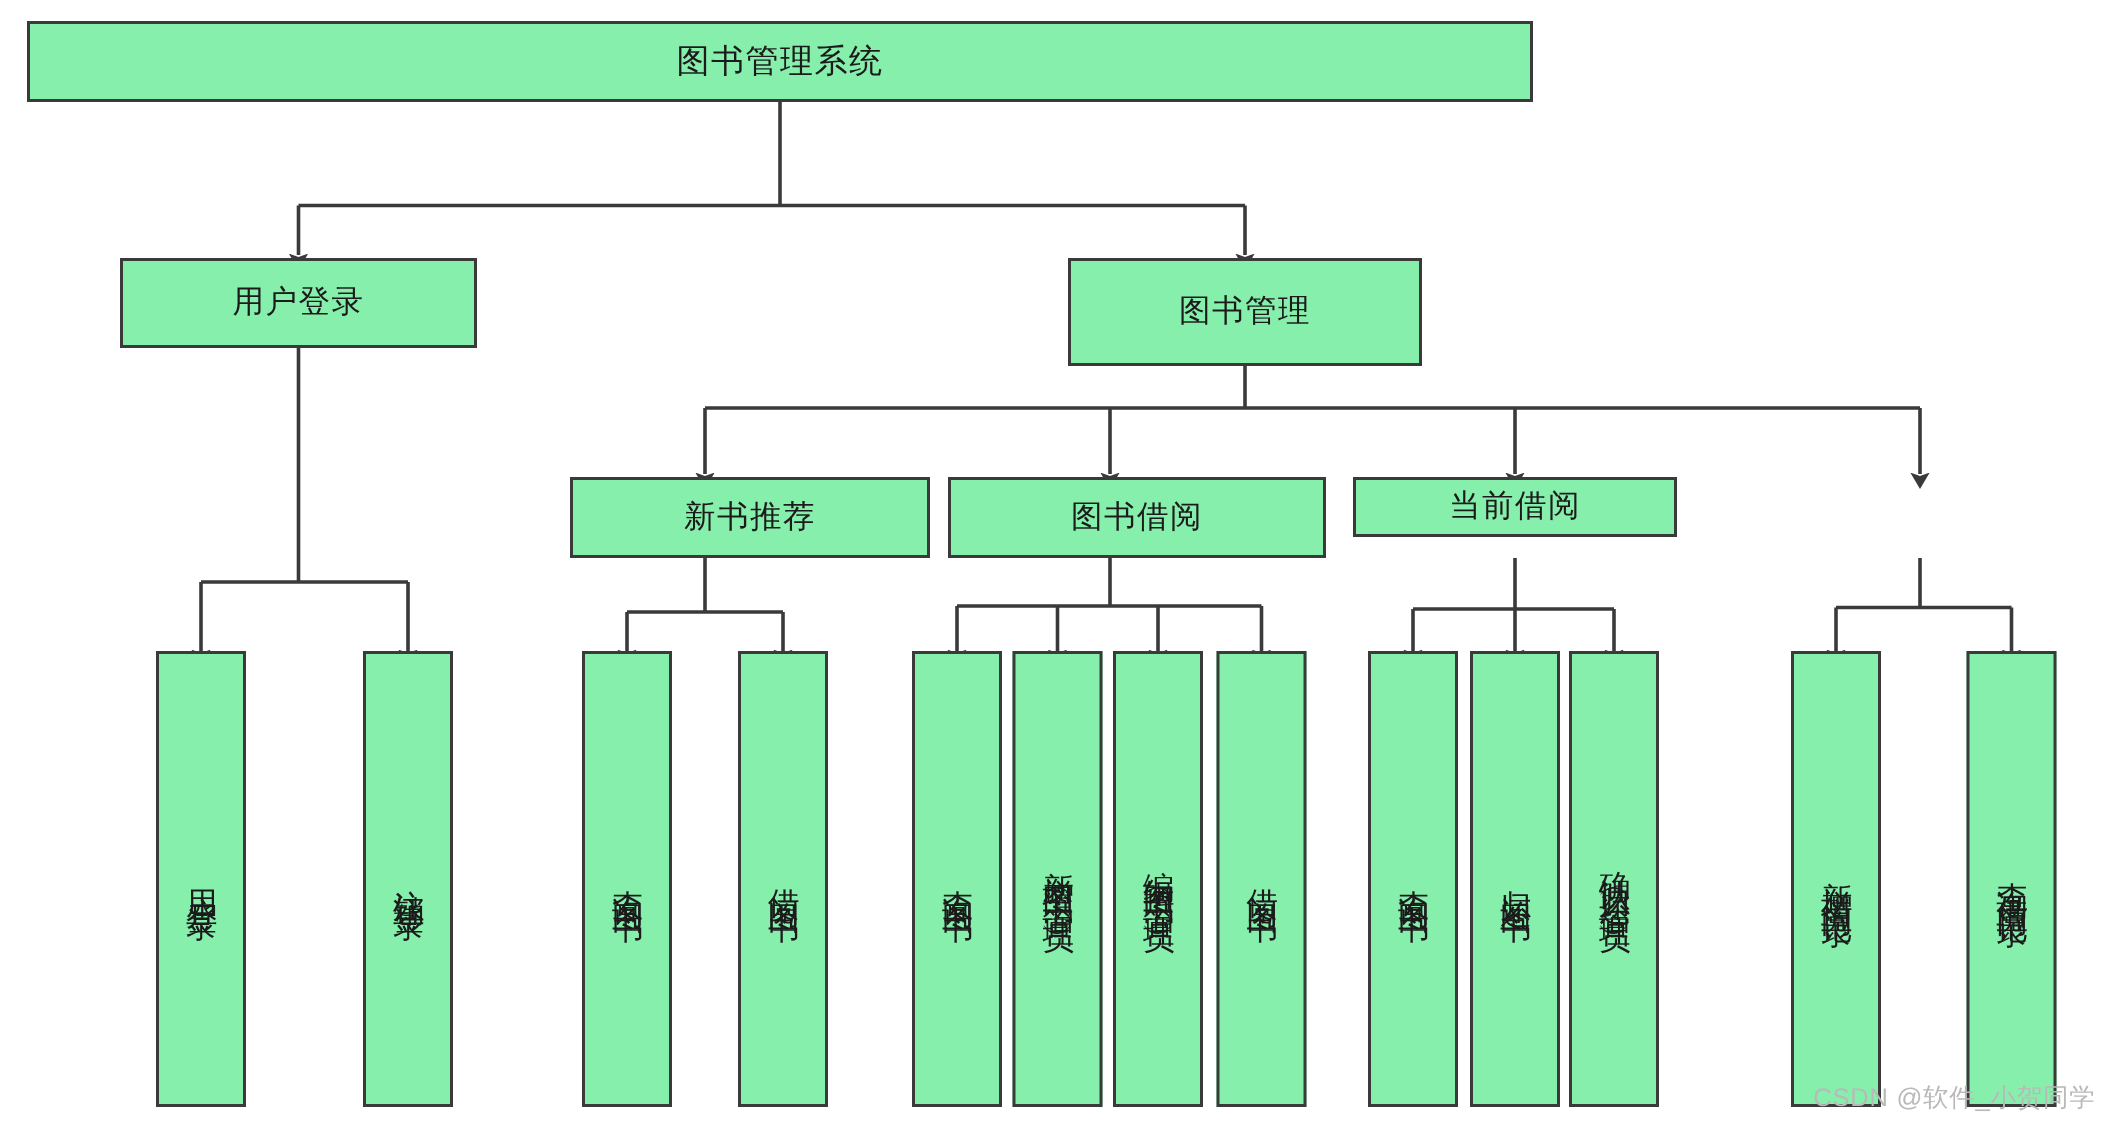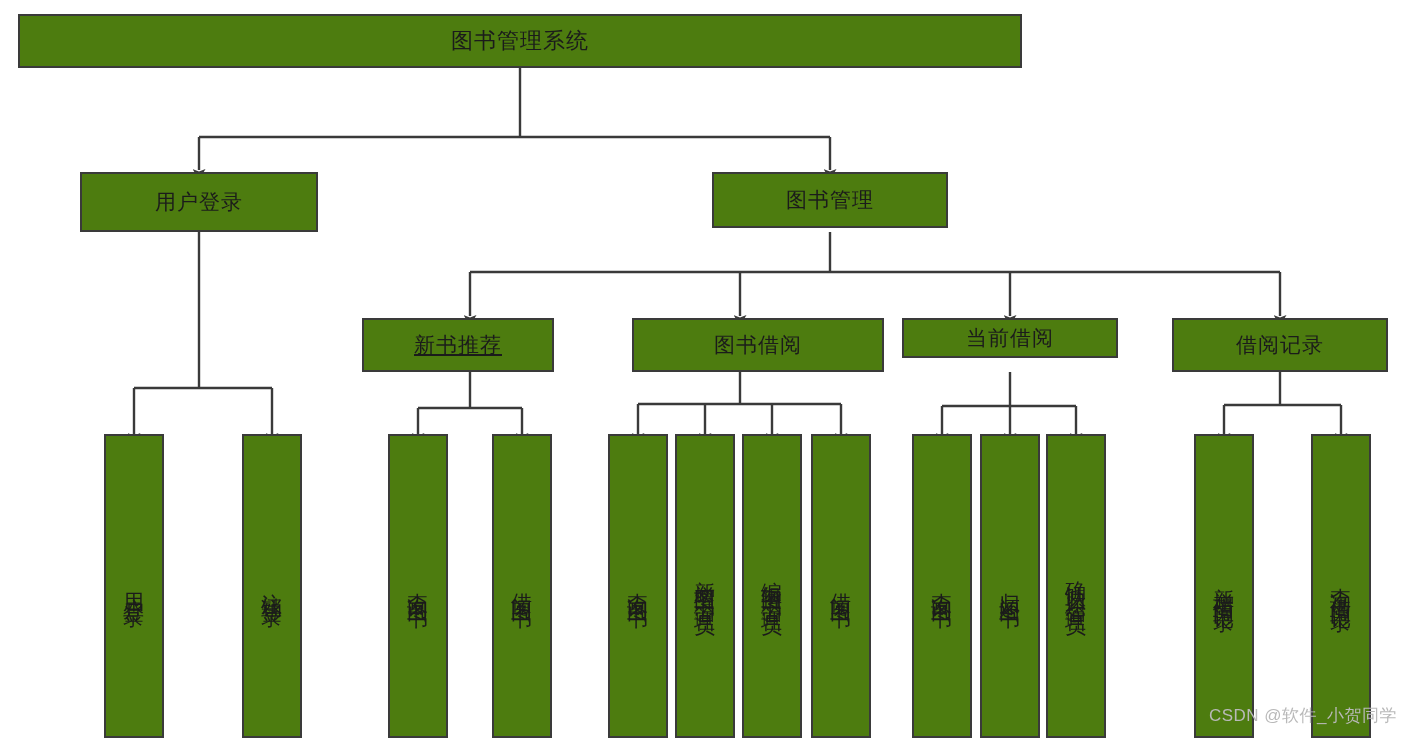--- a/index.html
+++ b/index.html
@@ -10,21 +10,21 @@
   #canvas{
     position:relative;
     width:1405px;
     height:747px;
     background:#ffffff;
     overflow:hidden;
   }
   .node{
     position:absolute;
     box-sizing:border-box;
-    background:#4d7c0f;
+    background:#86efac;
     border:2px solid #3a3a3a;
     display:flex;
     align-items:center;
     justify-content:center;
     color:#1b1b1b;
   }
   .node .lbl{
     display:block;
     text-align:center;
     line-height:1.25;
@@ -58,21 +58,21 @@
   }
   .wire{
     stroke:#3a3a3a;
     stroke-width:2.4;
     fill:none;
   }
   .arrowhead{fill:#3a3a3a;}
   .watermark{
     position:absolute;
     right:8px;
-    bottom:20px;
+    bottom:4px;
     font-size:17px;
     color:#b9b9b9;
     letter-spacing:.5px;
     user-select:none;
     white-space:nowrap;
   }
 </style>
 </head>
 <body>
 
@@ -128,35 +128,32 @@
     <path class="wire" d="M1341,405 L1341,434" marker-end="url(#ah)"></path>
   </svg>
 
   <div class="node h-node root" style="left:18px;top:14px;width:1004px;height:54px;">
     <span class="lbl">图书管理系统</span>
   </div>
 
   <div class="node h-node" style="left:80px;top:172px;width:238px;height:60px;">
     <span class="lbl">用户登录</span>
   </div>
-  <div class="node h-node" style="left:712px;top:172px;width:236px;height:56px;">
+  <div class="node h-node" style="left:712px;top:172px;width:236px;height:72px;">
     <span class="lbl">图书管理</span>
   </div>
 
-  <div class="node h-node" style="left:362px;top:318px;width:192px;height:54px;text-decoration:underline;">
+  <div class="node h-node" style="left:380px;top:318px;width:240px;height:54px;">
     <span class="lbl">新书推荐</span>
   </div>
   <div class="node h-node" style="left:632px;top:318px;width:252px;height:54px;">
     <span class="lbl">图书借阅</span>
   </div>
   <div class="node h-node" style="left:902px;top:318px;width:216px;height:40px;">
     <span class="lbl">当前借阅</span>
-  </div>
-  <div class="node h-node" style="left:1172px;top:318px;width:216px;height:54px;">
-    <span class="lbl">借阅记录</span>
   </div>
 
   <div class="node leaf" style="left:104px;top:434px;width:60px;height:304px;">
     <span class="lbl">用户登录</span>
   </div>
   <div class="node leaf" style="left:242px;top:434px;width:60px;height:304px;">
     <span class="lbl">注销登录</span>
   </div>
 
   <div class="node leaf" style="left:388px;top:434px;width:60px;height:304px;">

